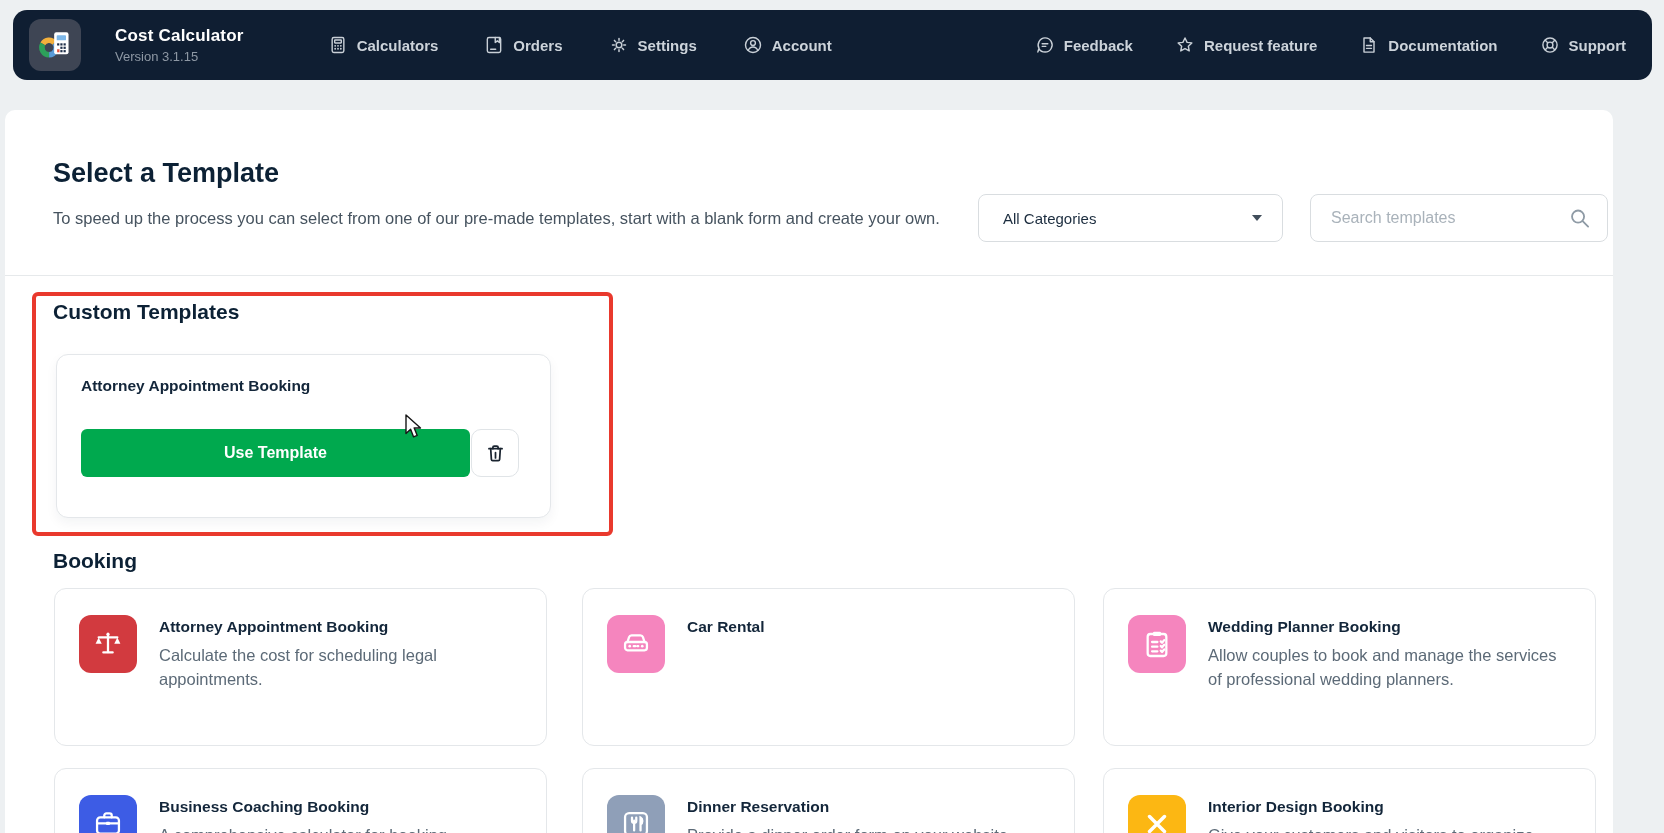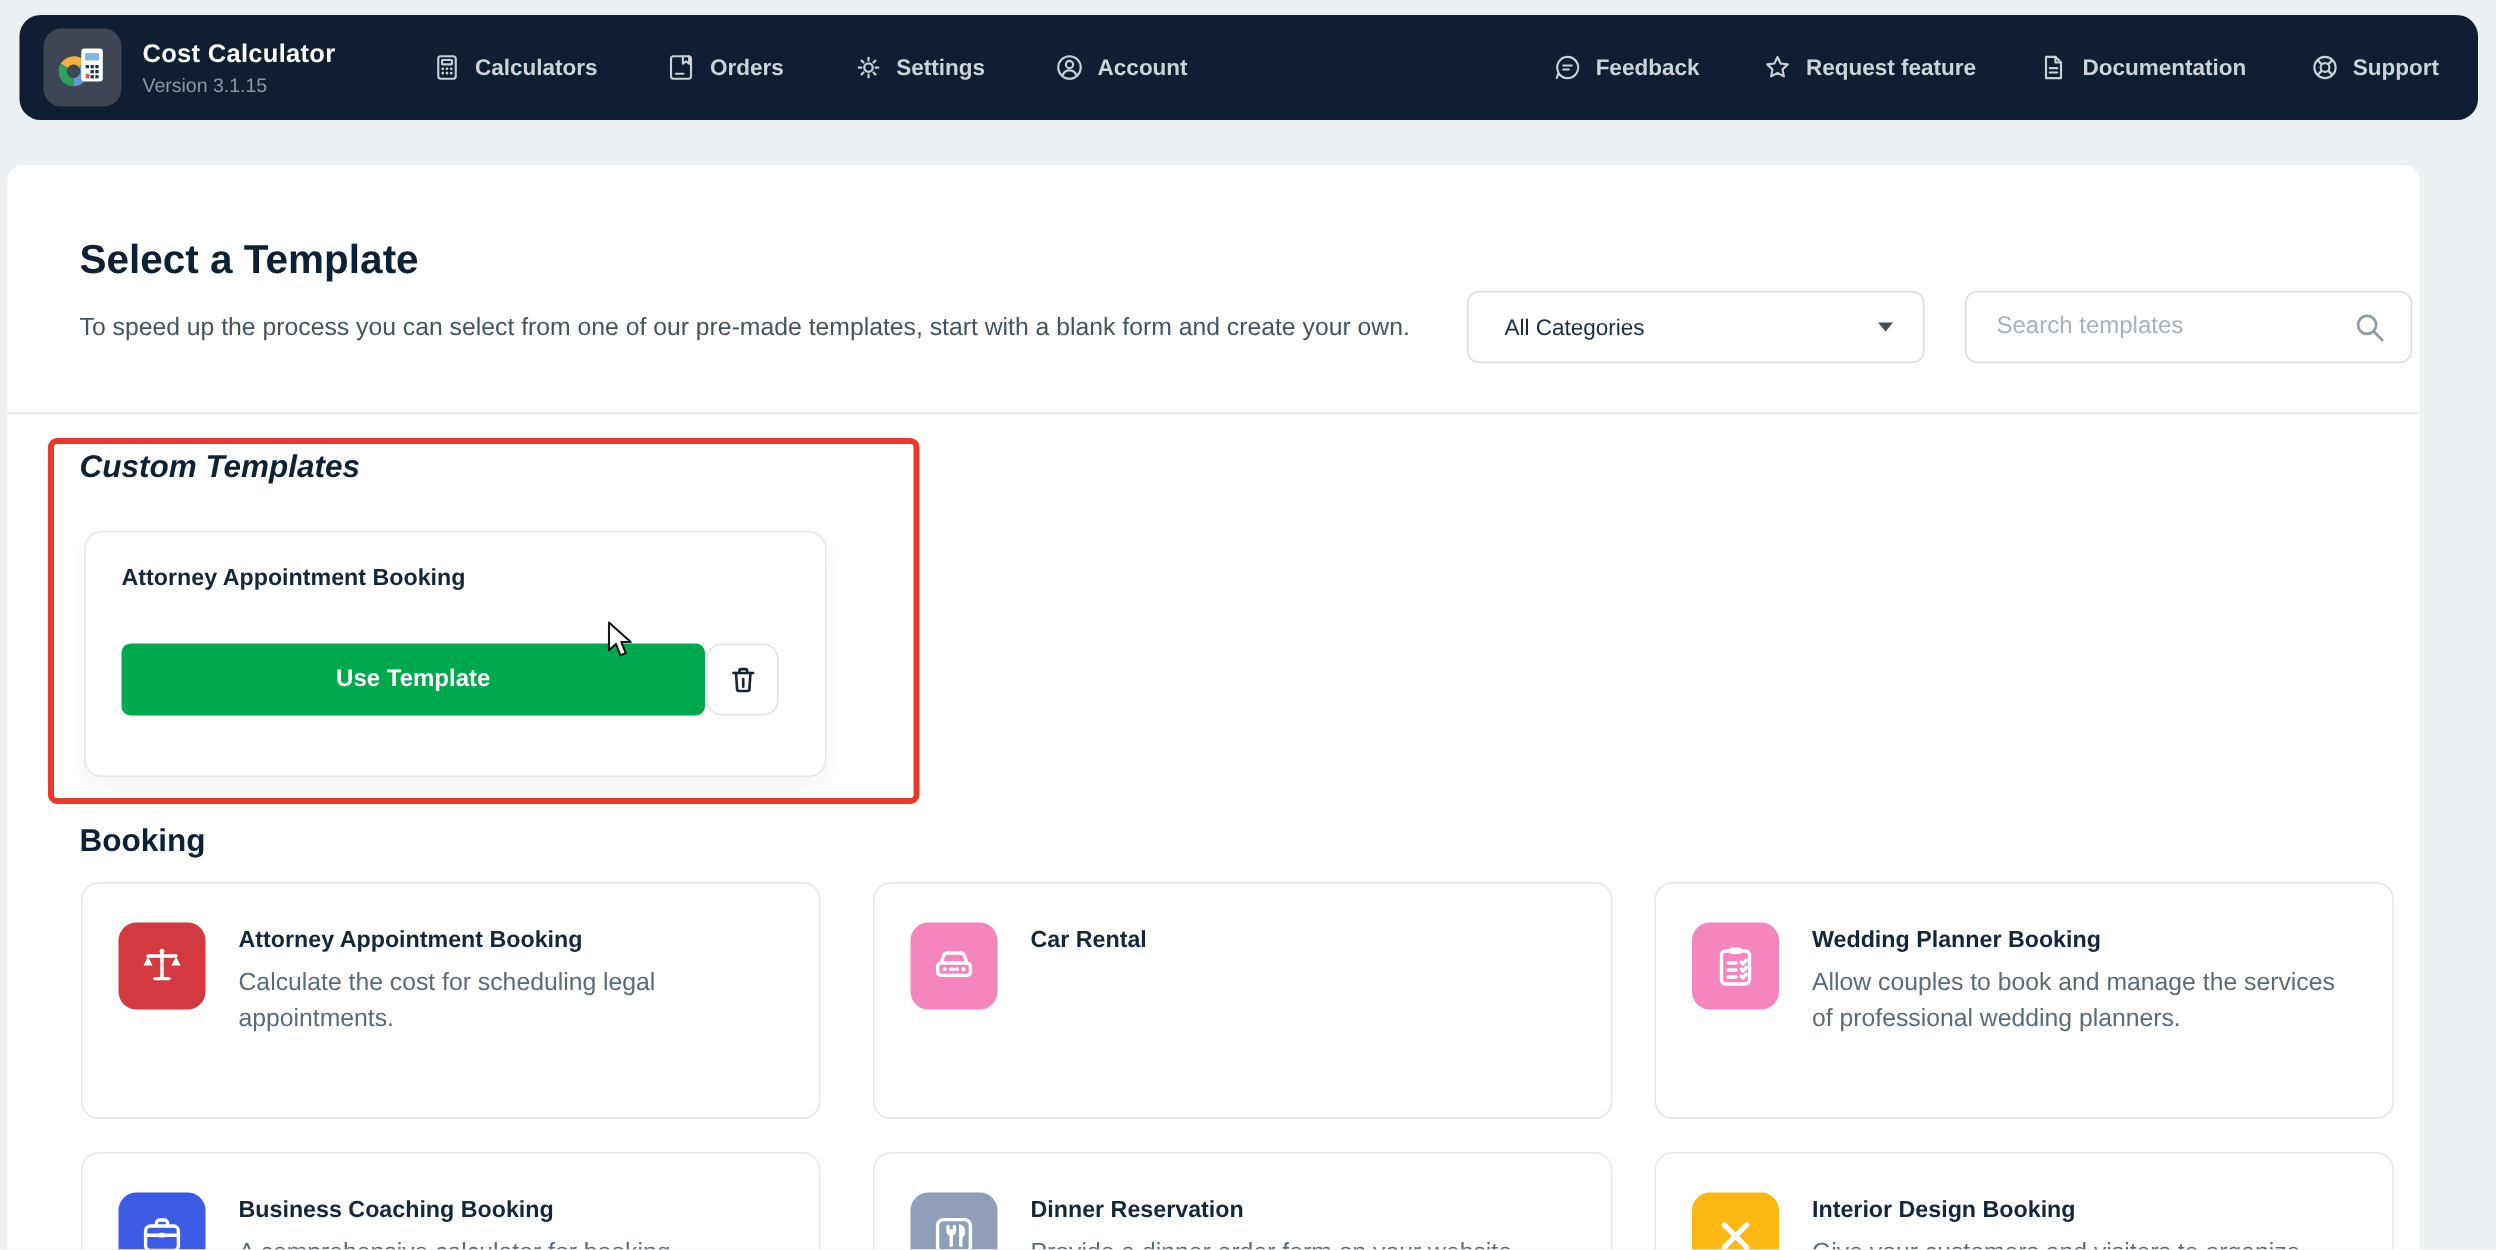--- a/index.html
+++ b/index.html
@@ -4,21 +4,21 @@
 <style>
   * { margin:0; padding:0; box-sizing:border-box; }
   html,body { width:1664px; height:833px; overflow:hidden; }
   body { background:#edf0f2; font-family:"Liberation Sans", sans-serif; position:relative; }
   svg { display:block; }
 
   
   .navbar {
     position:absolute; left:13px; top:10px; width:1639px; height:70px;
     background:#0f1e32; border-radius:14px;
-    display:flex; align-items:center; padding:0 26px 0 16px;
+    display:flex; align-items:center; padding:0 26px 0 16px;gap:20px;
   }
   .logo-tile {
     width:52px; height:52px; border-radius:12px; background:#3e4554;
     display:flex; align-items:center; justify-content:center; flex:0 0 auto;
   }
   .brand { margin-left:14px; }
   .brand-title { color:#ffffff; font-size:17px; font-weight:700; letter-spacing:.2px; }
   .brand-version { color:#8e98a4; font-size:13px; margin-top:3px; }
   .nav-group { display:flex; align-items:center; }
   .nav-main { margin-left:64px; gap:46px; }
@@ -55,21 +55,21 @@
   .search-box input::placeholder { color:#a9b2ba; }
 
   .divider { position:absolute; left:0; top:165px; width:100%; height:1px; background:#e6e9eb; }
 
   
   .red-box {
     position:absolute; left:27px; top:182px; width:581px; height:244px;
     border:4px solid #e9392d; border-radius:6px; pointer-events:none;
   }
   .section-heading { position:absolute; font-size:21px; font-weight:700; color:#0c2135; }
-  .ct-heading { left:48px; top:190px;font-style:italic; }
+  .ct-heading { left:48px; top:190px; }
   .custom-card {
     position:absolute; left:51px; top:244px; width:495px; height:164px;
     background:#fff; border:1px solid #e4e7ea; border-radius:12px;
     box-shadow:0 5px 12px rgba(20,40,60,.05); padding:22px 24px;
   }
   .custom-card .t-title { font-size:15.5px; font-weight:700; color:#13263a; }
   .btn-row { position:absolute; left:24px; top:74px; display:flex; gap:1px; }
   .use-btn {
     width:389px; height:48px; border:none; border-radius:6px; background:#00a94e;
     color:#fff; font-size:16px; font-weight:700; cursor:pointer;

